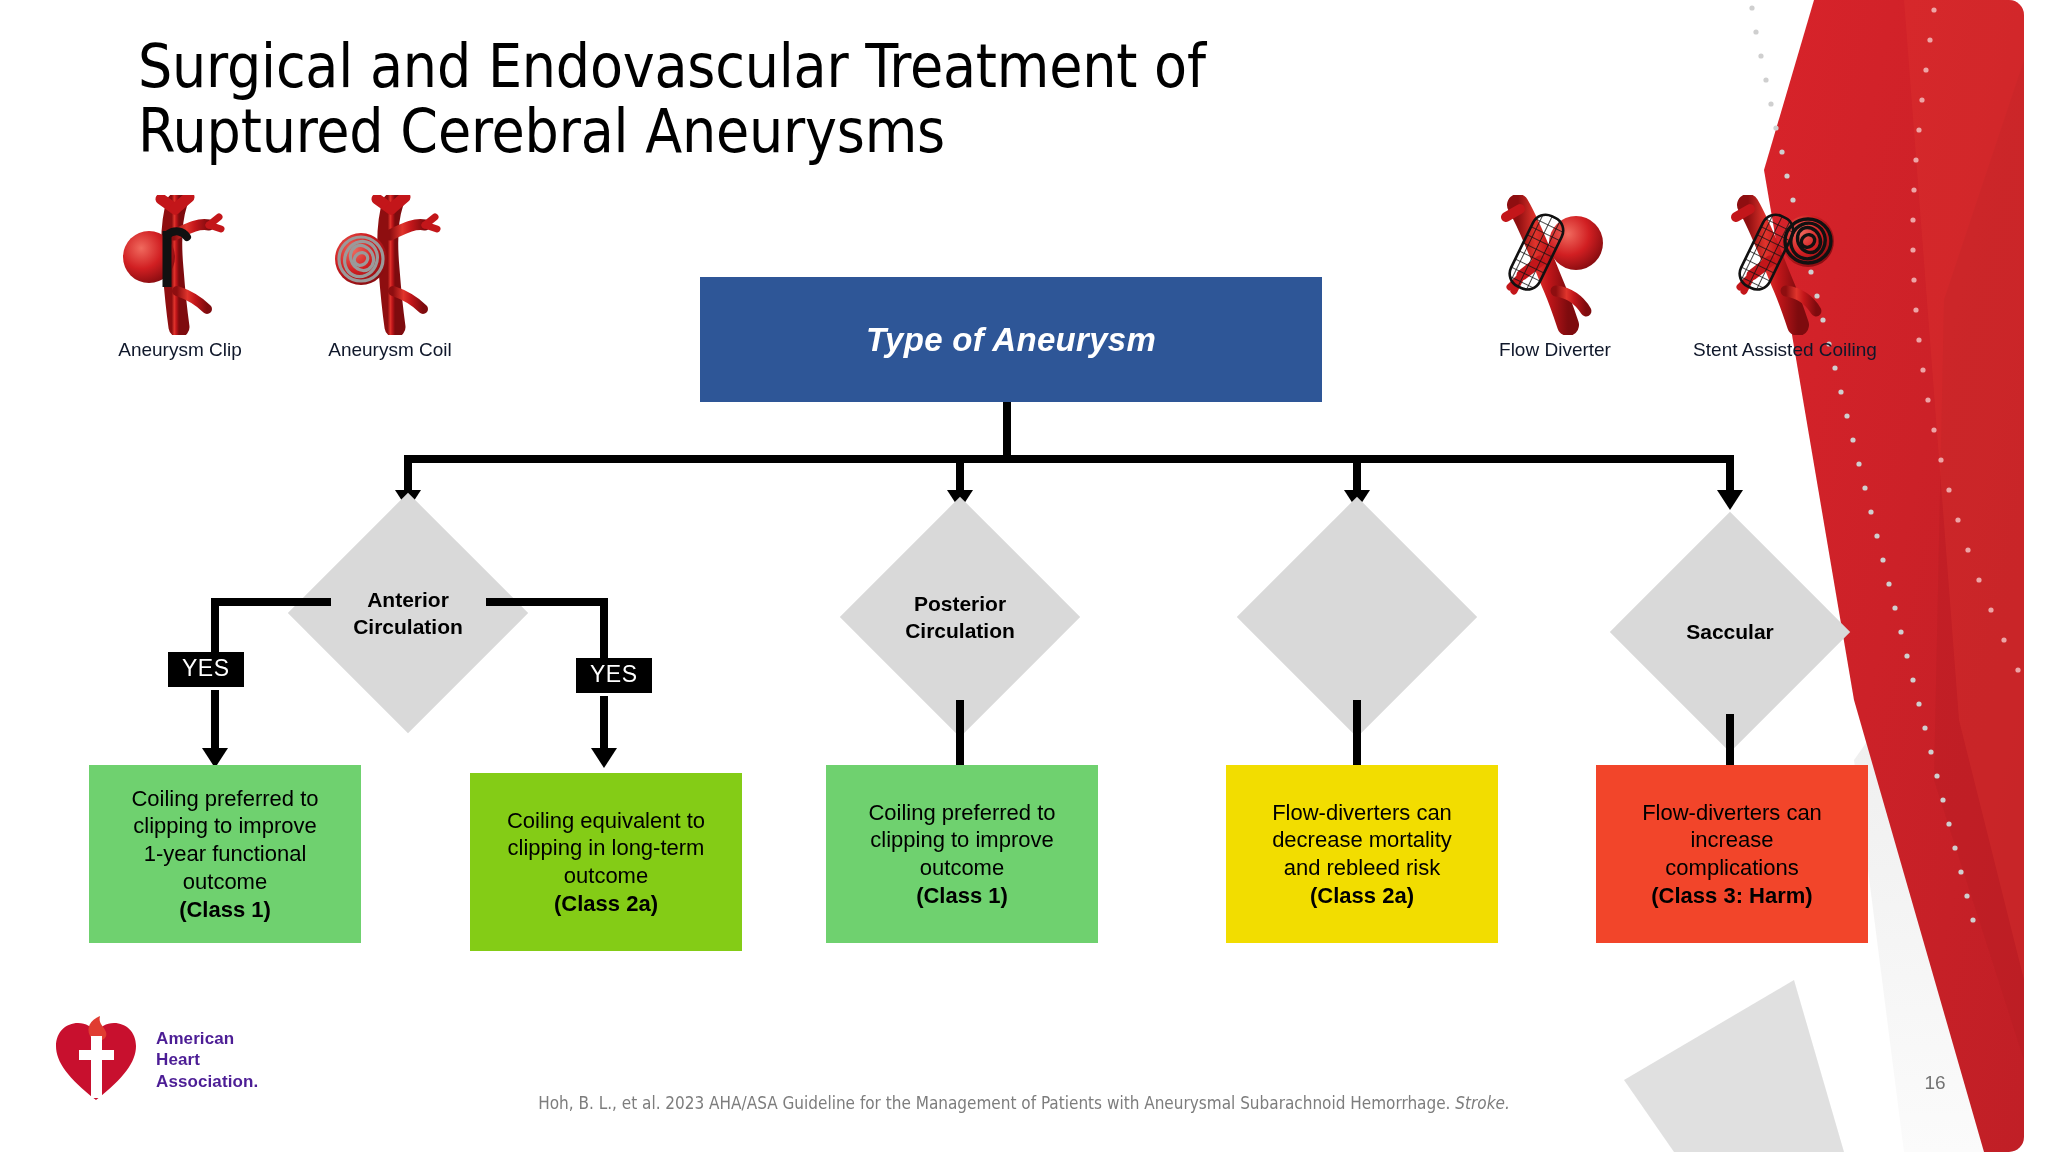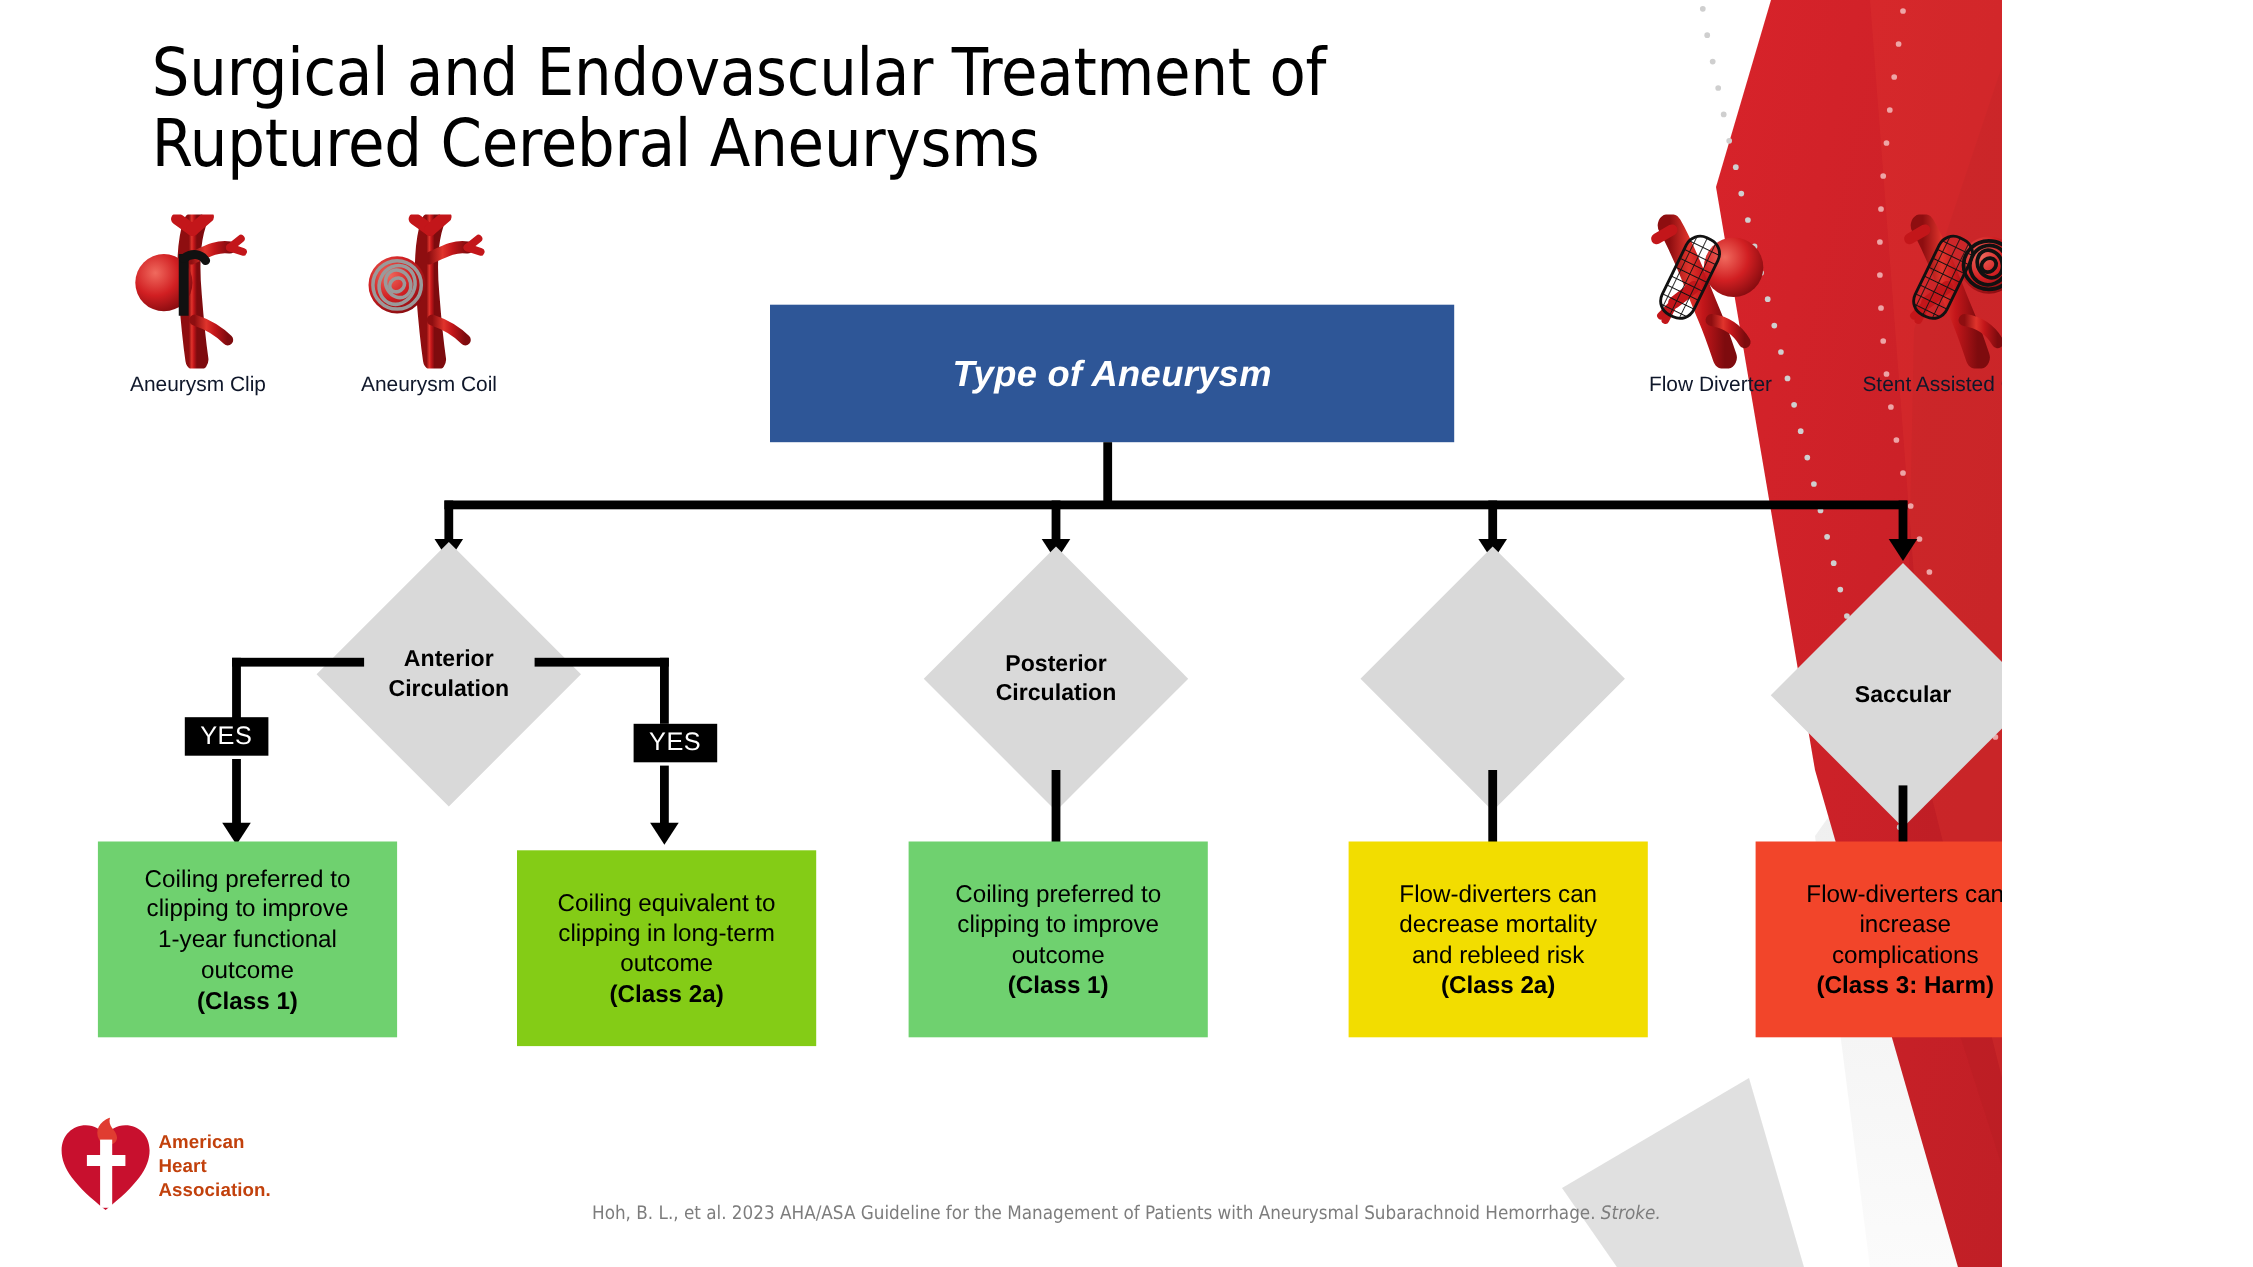--- a/index.html
+++ b/index.html
@@ -1,17 +1,17 @@
 <!DOCTYPE html>
 <html><head>
 <meta charset="utf-8">
 <style>
   html,body{margin:0;padding:0;background:#fff;}
   body{width:2048px;height:1152px;overflow:hidden;font-family:"Liberation Sans",sans-serif;}
-  #slide{position:relative;width:1820px;height:1152px;background:#ffffff;overflow:hidden;}
+  #slide{position:relative;width:2024px;height:1152px;background:#ffffff;overflow:hidden;border-radius:15px;}
 
   
   .deco{position:absolute;top:0;right:0;width:420px;height:1152px;overflow:hidden;pointer-events:none;}
   .deco svg{position:absolute;top:0;left:0;}
 
   
   #title{
     position:absolute;left:138px;top:34px;width:1250px;
     font-family:"Liberation Sans Narrow","DejaVu Sans Condensed","Liberation Sans",sans-serif;
     font-size:60px;line-height:1.08;color:#000;font-weight:400;
@@ -60,22 +60,22 @@
     position:absolute;width:272px;height:178px;
     display:flex;flex-direction:column;align-items:center;justify-content:center;
     text-align:center;font-size:22px;line-height:1.26;color:#000;padding:0 10px;
     box-sizing:border-box;
   }
   .obox .cls{font-weight:bold;}
 
   
   #aha-logo{position:absolute;left:52px;top:1016px;width:235px;height:90px;}
   #aha-logo .logotext{
-    position:absolute;left:92px;top:12px;font-size:17px;font-weight:bold;
-    line-height:1.26;color:#c2410c;letter-spacing:.1px;
+    position:absolute;left:104px;top:12px;font-size:17px;font-weight:bold;
+    line-height:1.26;color:#4c1d95;letter-spacing:.1px;
   }
   #citation{
     position:absolute;left:0;top:1078px;width:2048px;text-align:center;
     font-family:"Liberation Sans Narrow","DejaVu Sans Condensed","Liberation Sans",sans-serif;
     font-size:17px;color:#7d7d7d;margin-top:15px;
   }
   #citation .jn{font-style:italic;}
   #pagenum{position:absolute;left:1900px;top:1072px;width:70px;text-align:center;
            font-size:19px;color:#737373;}
 </style>

